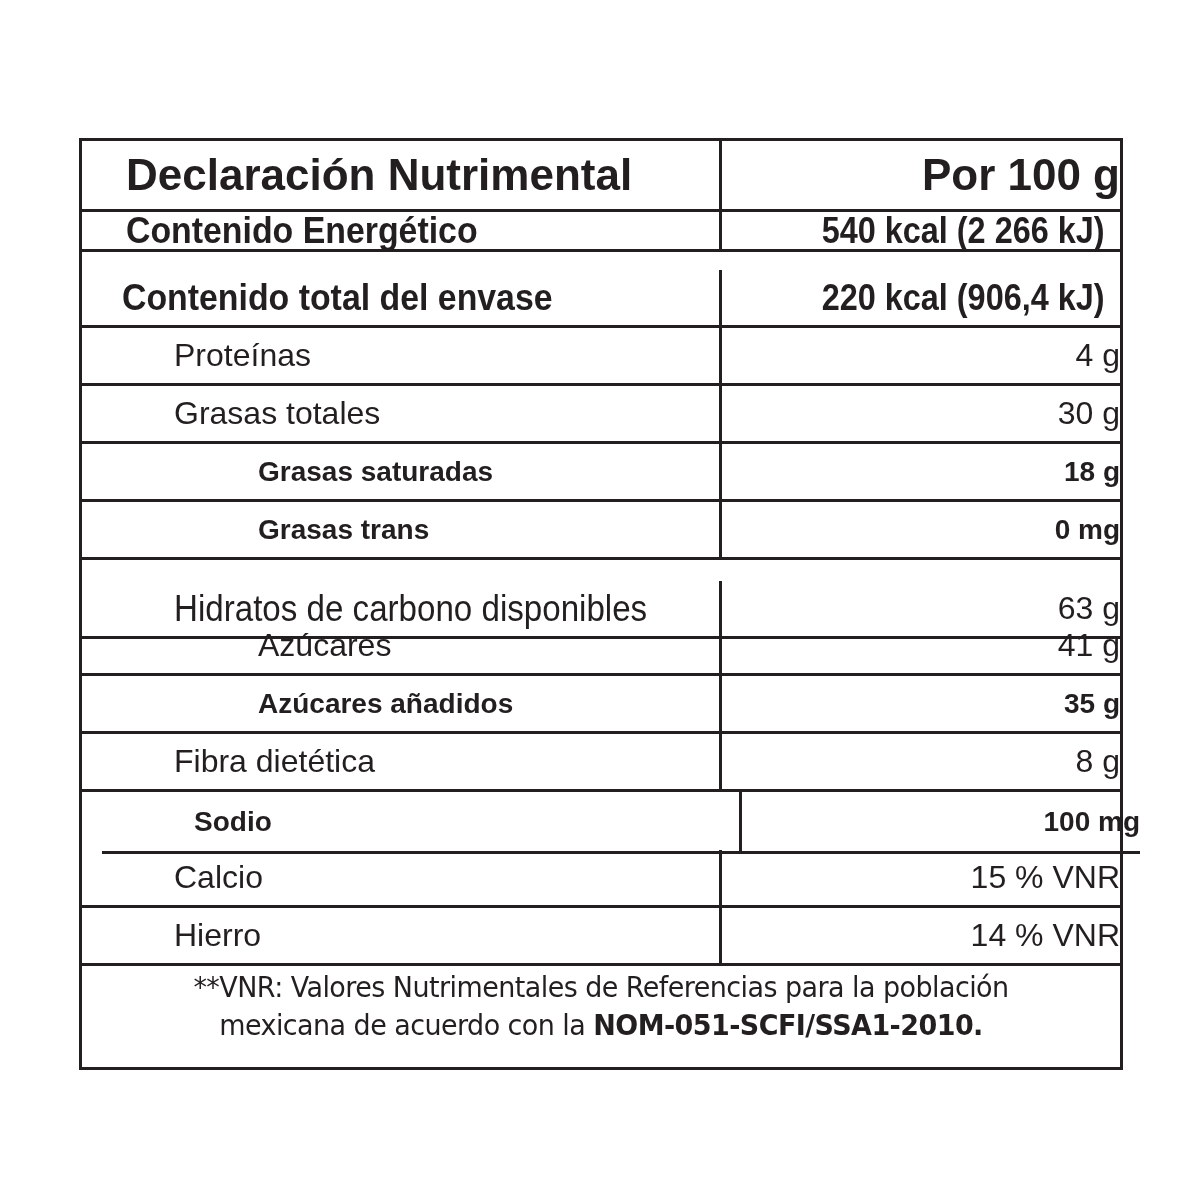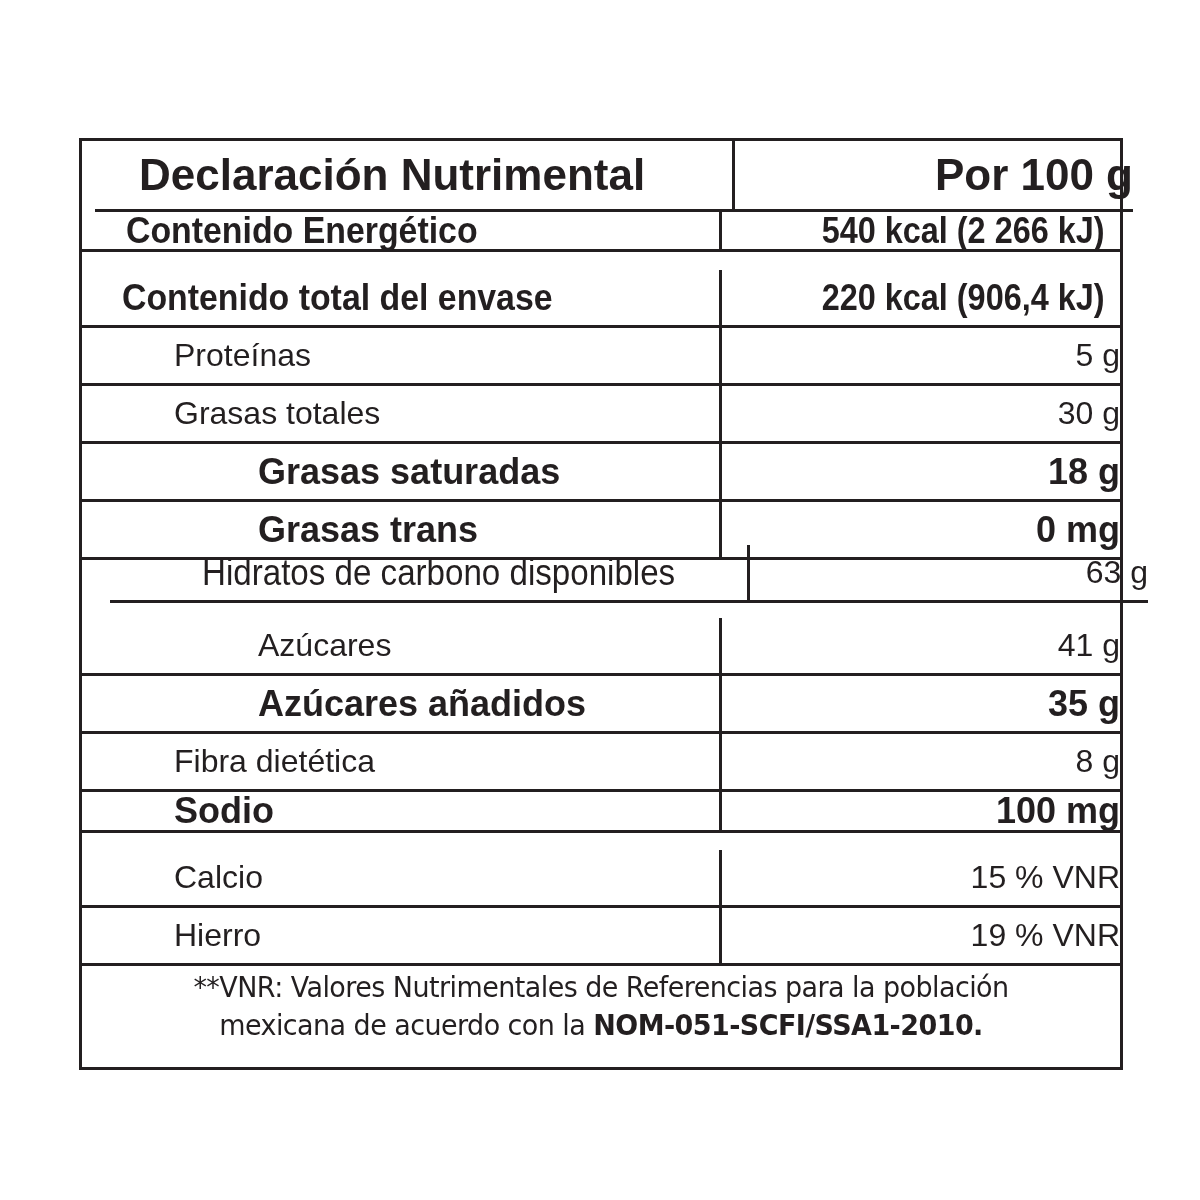--- a/index.html
+++ b/index.html
@@ -43,21 +43,21 @@
       left: 0;
       width: 640px;
       border-right: 3px solid #231f20;
     }
     .cell.value {
       left: 640px;
       width: 398px;
       justify-content: flex-end;
     }
     .t-head { font-size: 44px; font-weight: bold; letter-spacing: 0px; }
-    .t-bold { font-size: 36px; font-weight: bold; }
+    .t-bold { font-size: 28px; font-weight: bold; }
     .t-energy { font-size: 36px; font-weight: bold; transform: scaleX(0.94); transform-origin: left center; display: inline-block; }
     .t-energy-v { font-size: 36px; font-weight: bold; transform: scaleX(0.9); display: inline-block; }
     .t-reg { font-size: 32px; font-weight: normal; }
     .t-reg-narrow { font-size: 36px; font-weight: normal; transform: scaleX(0.92); transform-origin: left center; display: inline-block; }
     .ind0 { padding-left: 44px; }
     .ind0b { padding-left: 40px; }
     .ind1 { padding-left: 92px; }
     .ind2 { padding-left: 176px; }
     .footnote {
       position: absolute;
@@ -72,21 +72,21 @@
       transform: scaleX(0.93);
       transform-origin: center top;
     }
     .footnote b { font-weight: bold; }
   </style>
 </head>
 <body>
 
 <div class="label">
 
-  <div class="row" style="top:0; height:71px;margin-left:13px;">
+  <div class="row" style="top:0; height:71px;">
     <div class="cell name" style="padding-left:44px;">
       <span class="t-head">Declaración Nutrimental</span>
     </div>
     <div class="cell value">
       <span class="t-head">Por 100 g</span>
     </div>
   </div>
 
   <div class="row" style="top:71px; height:40px;">
     <div class="cell name ind0">
@@ -104,21 +104,21 @@
     <div class="cell value">
       <span class="t-energy-v">220 kcal (906,4 kJ)</span>
     </div>
   </div>
 
   <div class="row" style="top:187px; height:58px;">
     <div class="cell name ind1">
         <span class="t-reg">Proteínas</span>
       </div>
     <div class="cell value">
-        <span class="t-reg">5 g</span>
+        <span class="t-reg">4 g</span>
       </div>
   </div>
 
   <div class="row" style="top:245px; height:58px;">
     <div class="cell name ind1">
         <span class="t-reg">Grasas totales</span>
       </div>
     <div class="cell value">
         <span class="t-reg">30 g</span>
       </div>
@@ -135,21 +135,21 @@
 
   <div class="row" style="top:361px; height:58px;">
     <div class="cell name ind2">
         <span class="t-bold">Grasas trans</span>
       </div>
     <div class="cell value">
         <span class="t-bold">0 mg</span>
       </div>
   </div>
 
-  <div class="row" style="top:404px; height:58px;margin-left:28px;">
+  <div class="row" style="top:440px; height:58px;">
     <div class="cell name ind1">
         <span class="t-reg-narrow">Hidratos de carbono disponibles</span>
       </div>
     <div class="cell value">
         <span class="t-reg">63 g</span>
       </div>
   </div>
 
   <div class="row" style="top:477px; height:58px;padding-left:21px;">
     <div class="cell name ind2">
@@ -171,21 +171,21 @@
 
   <div class="row" style="top:593px; height:58px;">
     <div class="cell name ind1">
         <span class="t-reg">Fibra dietética</span>
       </div>
     <div class="cell value">
         <span class="t-reg">8 g</span>
       </div>
   </div>
 
-  <div class="row" style="top:651px; height:41px;">
+  <div class="row" style="top:651px; height:62px;margin-left:20px;">
     <div class="cell name ind1">
         <span class="t-bold">Sodio</span>
       </div>
     <div class="cell value">
         <span class="t-bold">100 mg</span>
       </div>
   </div>
 
   <div class="row" style="top:709px; height:58px;">
     <div class="cell name ind1">
@@ -194,21 +194,21 @@
     <div class="cell value">
         <span class="t-reg">15 % VNR</span>
       </div>
   </div>
 
   <div class="row" style="top:767px; height:58px;">
     <div class="cell name ind1">
         <span class="t-reg">Hierro</span>
       </div>
     <div class="cell value">
-        <span class="t-reg">19 % VNR</span>
+        <span class="t-reg">14 % VNR</span>
       </div>
   </div>
 
   <div class="footnote">
     <div>**VNR: Valores Nutrimentales de Referencias para la población</div>
     <div><span>mexicana de acuerdo con la </span><b>NOM-051-SCFI/SSA1-2010.</b></div>
   </div>
 
 </div>
 

